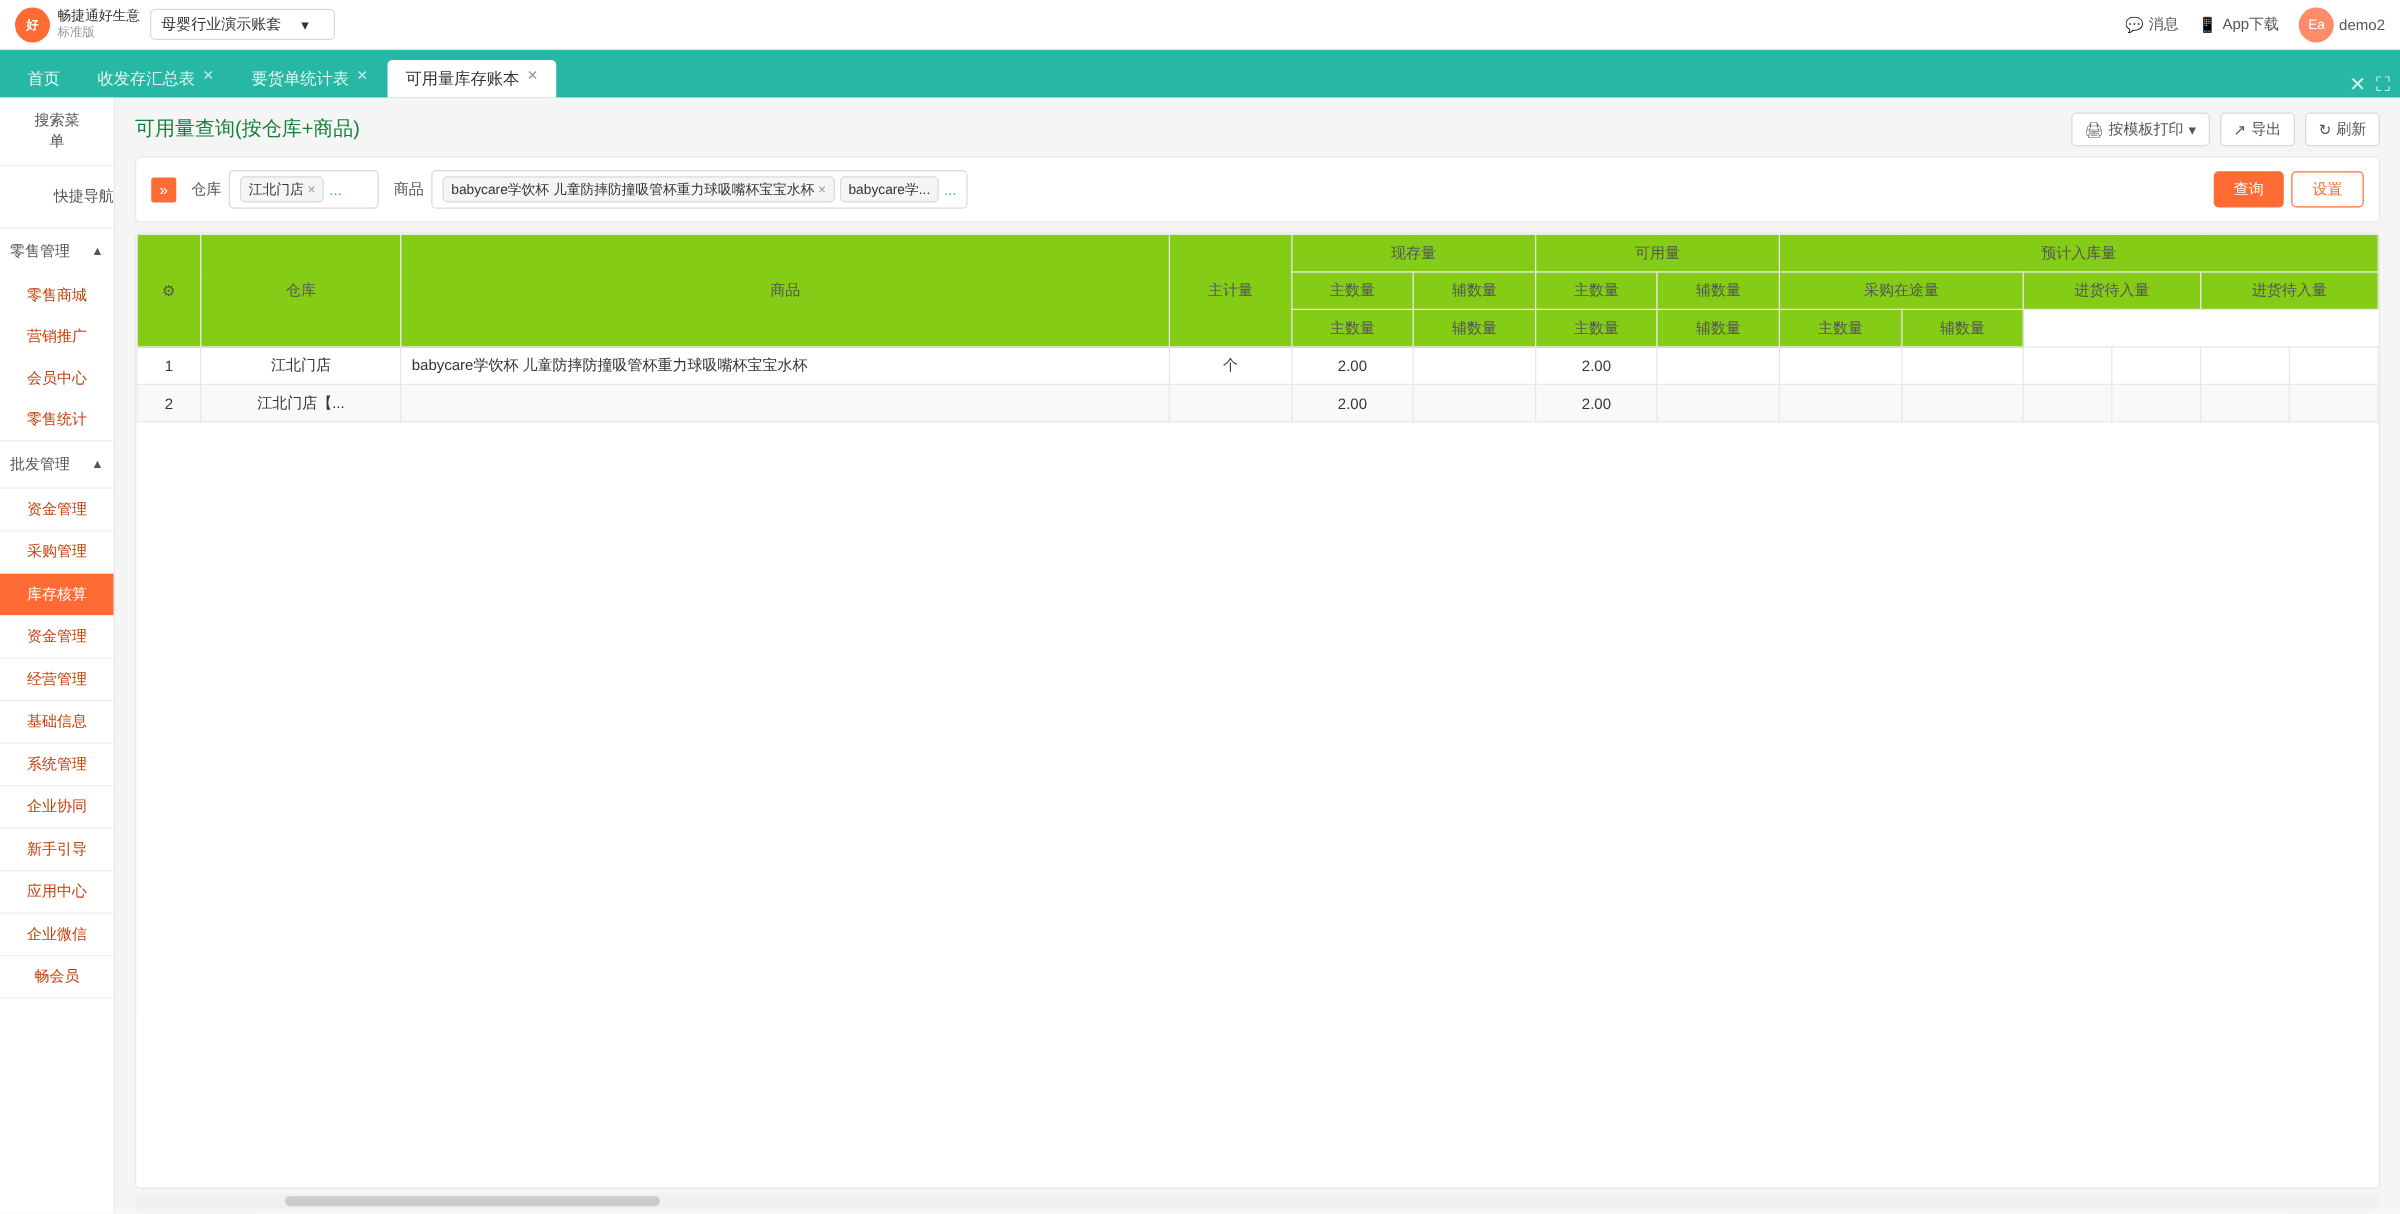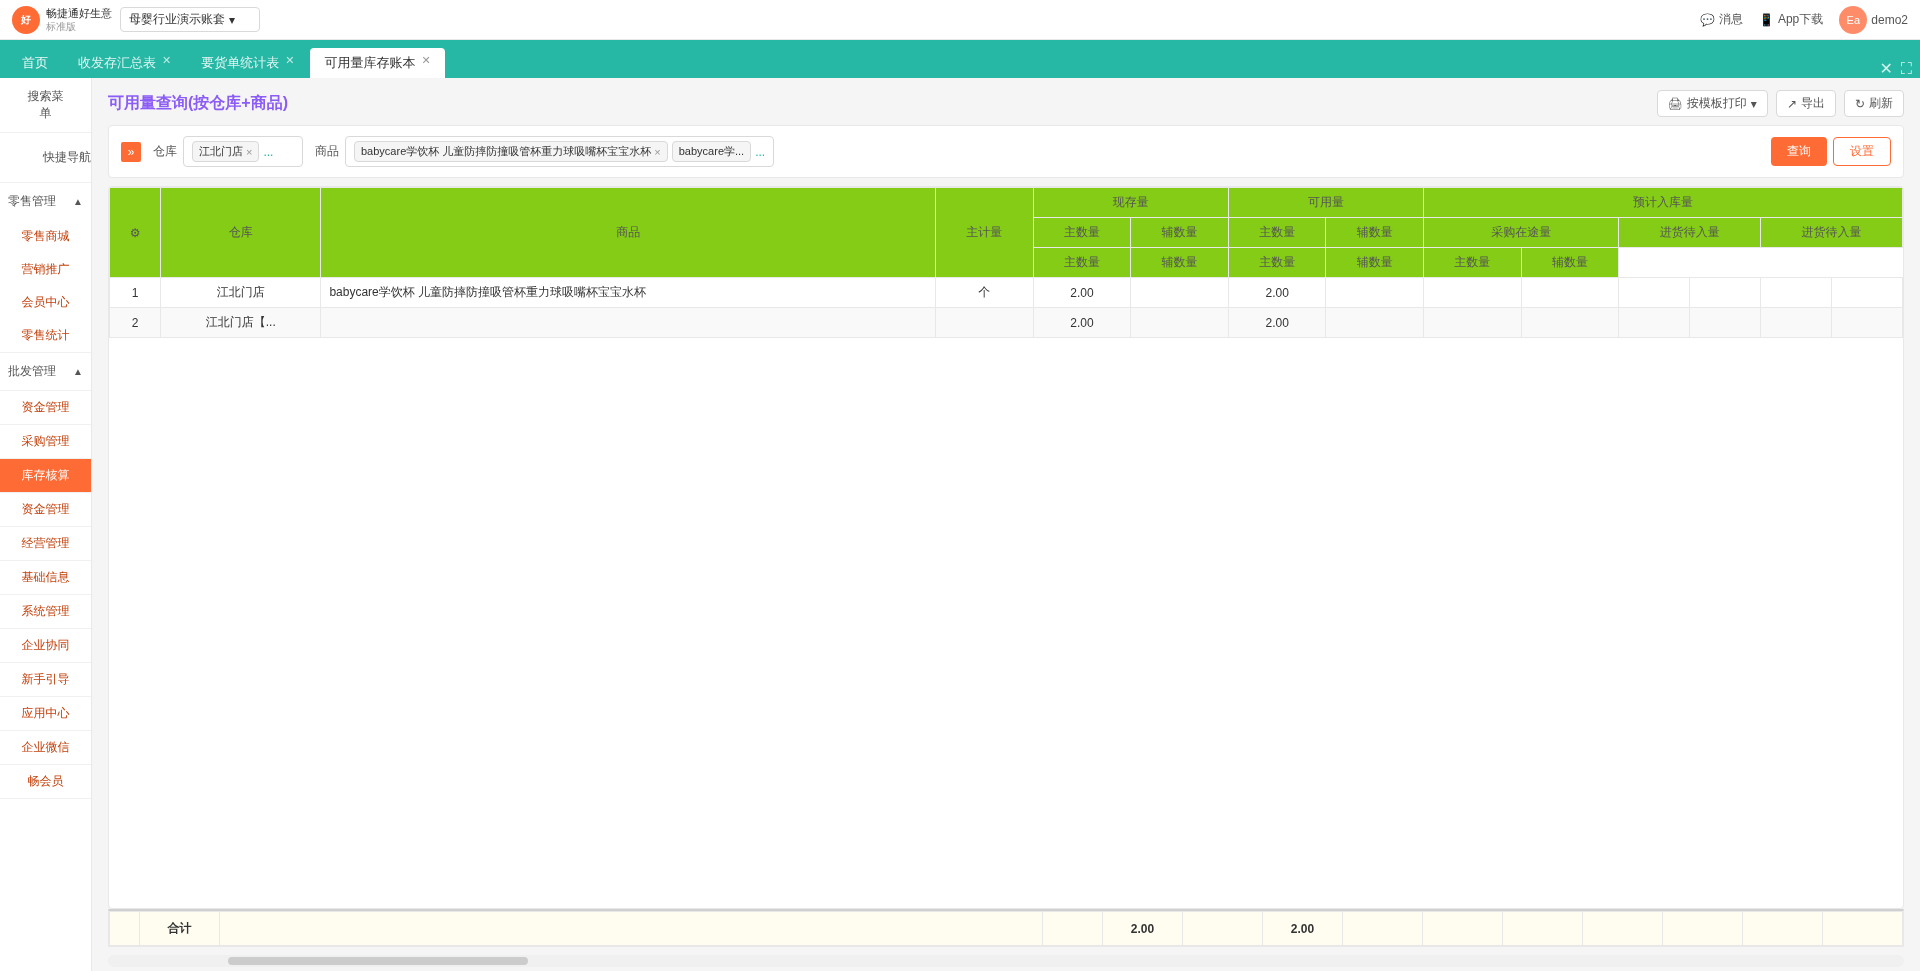--- a/index.html
+++ b/index.html
@@ -14,21 +14,21 @@
       align-items: center;
       padding: 0 12px;
       justify-content: space-between;
       flex-shrink: 0;
     }
     .top-bar-left { display: flex; align-items: center; gap: 8px; }
     .logo-area { display: flex; align-items: center; gap: 6px; }
     .logo-icon { width: 28px; height: 28px; background: #ff6b35; border-radius: 50%; display: flex; align-items: center; justify-content: center; color: white; font-size: 10px; font-weight: bold; }
     .logo-text { font-size: 11px; color: #333; line-height: 1.3; }
     .template-badge { font-size: 10px; color: #999; }
-    .industry-select { border: 1px solid #d9d9d9; border-radius: 4px; padding: 3px 20px 3px 8px; font-size: 12px; color: #333; background: #fff; position: relative; cursor: pointer; display: flex; align-items: center; gap: 4px; min-width: 140px; }
+    .industry-select { border: 1px solid #d9d9d9; border-radius: 4px; padding: 3px 20px 3px 8px; font-size: 12px; color: #333; background: #fff; position: relative; cursor: pointer; display: flex; align-items: center; gap: 16px; min-width: 140px; }
     .top-bar-right { display: flex; align-items: center; gap: 16px; }
     .top-right-item { display: flex; align-items: center; gap: 4px; color: #555; cursor: pointer; font-size: 12px; }
     .avatar { width: 28px; height: 28px; border-radius: 50%; background: #ff8c69; display: flex; align-items: center; justify-content: center; color: white; font-size: 11px; }
 
     
     .nav-tabs {
       height: 38px;
       background: #26b8a5;
       display: flex;
       align-items: flex-end;
@@ -102,21 +102,21 @@
 
     
     .page-header {
       padding: 12px 16px 8px;
       background: #f5f5f5;
       display: flex;
       align-items: center;
       justify-content: space-between;
       flex-shrink: 0;
     }
-    .page-title { font-size: 16px; color: #8b5cf6; font-weight: 700; }
+    .page-title { font-size: 16px; color: #15803d; font-weight: 400; }
     .page-actions { display: flex; align-items: center; gap: 8px; }
     .btn-template { border: 1px solid #d9d9d9; background: #fff; border-radius: 4px; padding: 4px 10px; font-size: 12px; color: #555; cursor: pointer; display: flex; align-items: center; gap: 4px; }
     .btn-export { border: 1px solid #d9d9d9; background: #fff; border-radius: 4px; padding: 4px 10px; font-size: 12px; color: #555; cursor: pointer; display: flex; align-items: center; gap: 4px; }
     .btn-refresh { border: 1px solid #d9d9d9; background: #fff; border-radius: 4px; padding: 4px 10px; font-size: 12px; color: #555; cursor: pointer; display: flex; align-items: center; gap: 4px; }
 
     
     .filter-bar {
       background: #fff;
       margin: 0 16px 8px;
       border: 1px solid #e8e8e8;
@@ -479,41 +479,19 @@
             <td></td>
             <td></td>
             <td></td>
             <td></td>
             <td></td>
           </tr>
         </tbody>
       </table>
     </div>
 
-    <div style="margin: 0 16px 4px; background: #fffdf0; border: 1px solid #e8e8e8; border-top: 2px solid #d0d0d0;">
-      <table class="footer-table">
-        <tbody>
-            <tr>
-          <td style="width:30px;"></td>
-          <td style="width:80px; font-weight:bold;">合计</td>
-          <td style="min-width:200px;"></td>
-          <td style="width:60px;"></td>
-          <td style="width:80px; font-weight:bold;">2.00</td>
-          <td style="width:80px;"></td>
-          <td style="width:80px; font-weight:bold;">2.00</td>
-          <td style="width:80px;"></td>
-          <td style="width:80px;"></td>
-          <td style="width:80px;"></td>
-          <td style="width:80px;"></td>
-          <td style="width:80px;"></td>
-          <td style="width:80px;"></td>
-          <td style="width:80px;"></td>
-        </tr>
-      </tbody>
-        </table>
-    </div>
 
     <div class="scrollbar-area">
       <div class="scrollbar-thumb"></div>
     </div>
 
   </div>
 </div>
 
 </body></html>

